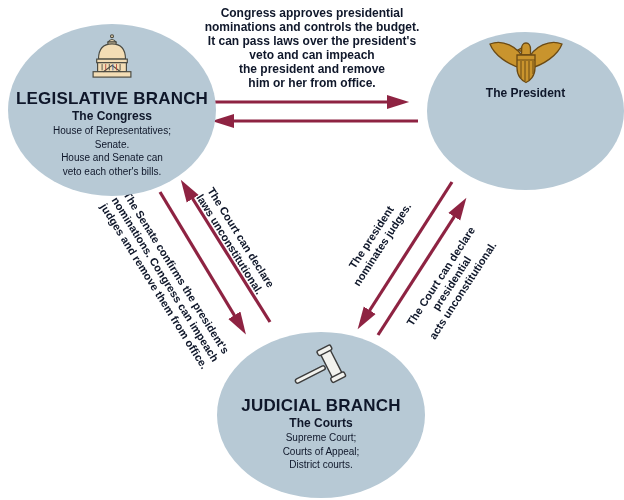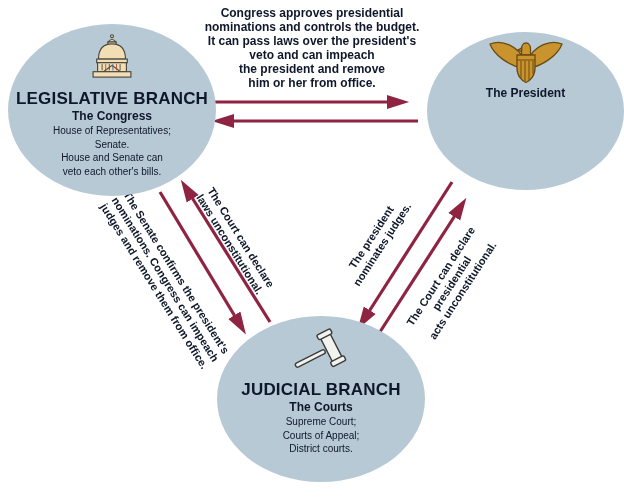--- a/index.html
+++ b/index.html
@@ -13,21 +13,21 @@
     position:absolute; border-radius:50%; background:#b7c9d5;
     display:flex; flex-direction:column; align-items:center; text-align:center;
     box-sizing:border-box;
   }
   .node .title    { font-weight:bold; font-size:17px; letter-spacing:.2px; margin-top:2px; }
   .node .subtitle { font-weight:bold; font-size:12px; }
   .node .body     { font-size:10px; line-height:13.5px; white-space:pre-line; margin-top:1px; }
 
   .legislative { left:8px;   top:24px;  width:208px; height:172px; padding-top:9px;  }
   .executive   { left:427px; top:32px;  width:197px; height:158px; padding-top:6px;  }
-  .judicial    { left:217px; top:316px; width:208px; height:166px; padding-top:12px; }
+  .judicial    { left:217px; top:332px; width:208px; height:166px; padding-top:12px; }
 
   .para {
     position:absolute; text-align:center; font-weight:bold;
     font-size:12px; line-height:14px; white-space:pre-line;
   }
   .top-para  { left:188px; top:6px;   width:248px; }
   .veto-para { left:223px; top:127px; width:178px; }
 
   .rot { font-size:11px; line-height:13px; }
   .court-laws      { left:165px; top:228px; width:140px; transform:rotate(58deg); }

